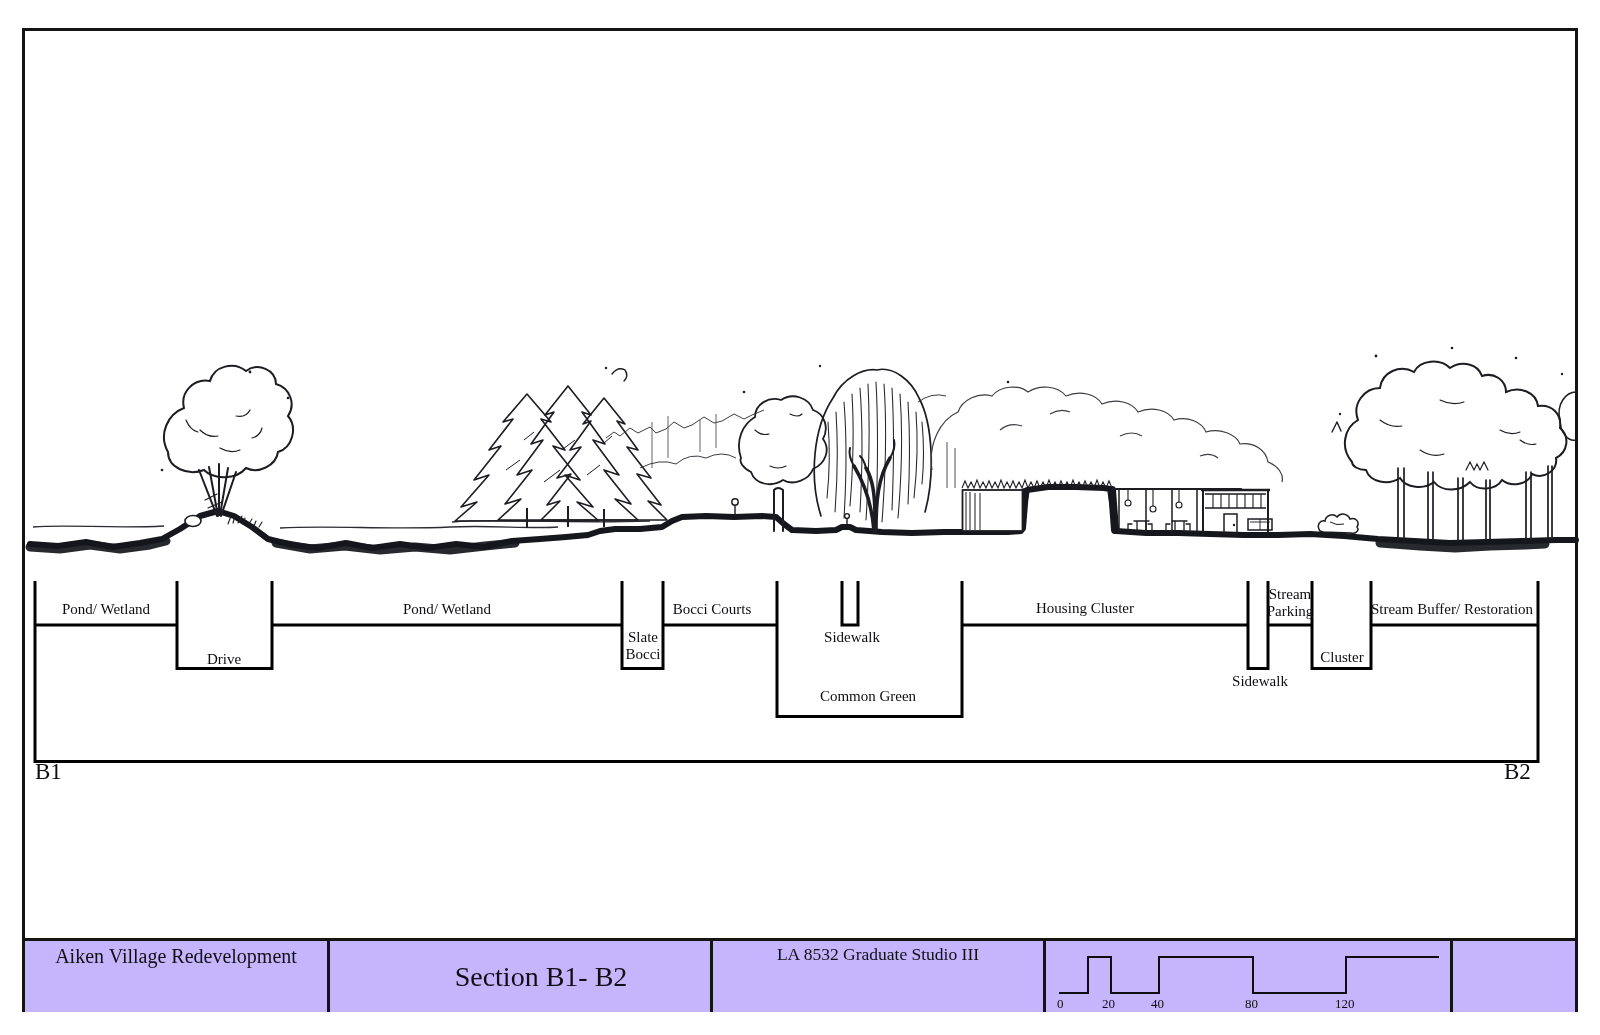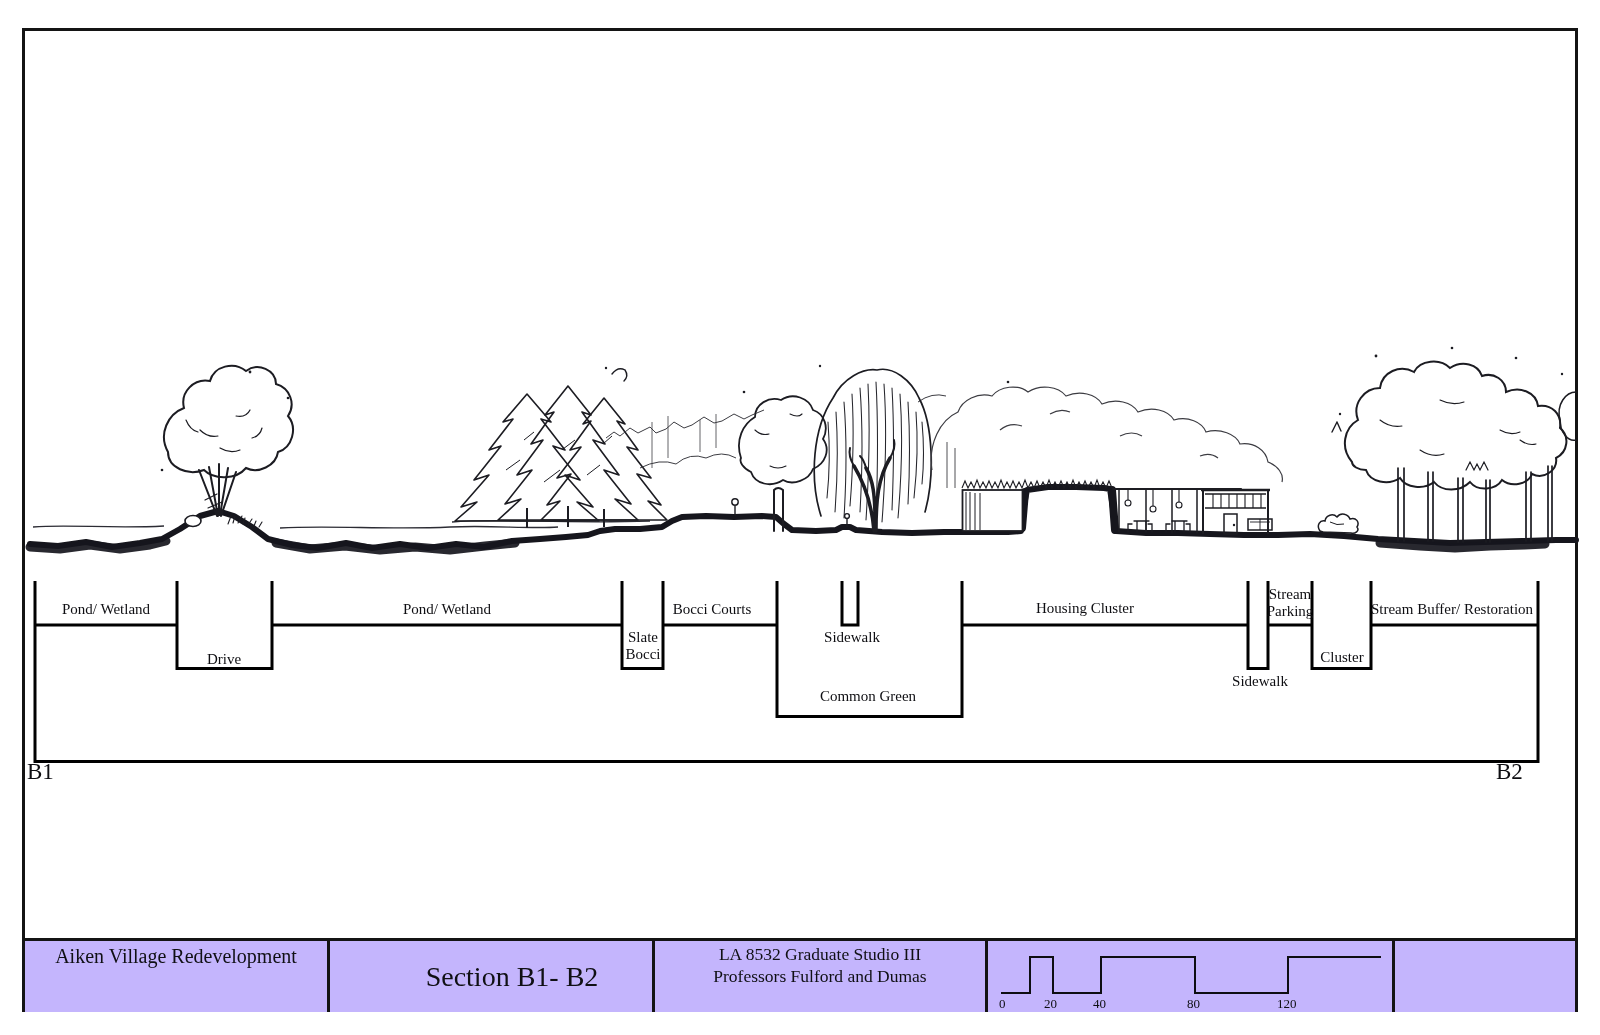--- a/index.html
+++ b/index.html
@@ -10,33 +10,33 @@
   .frame{
     position:absolute;left:22px;top:28px;right:22px;bottom:23px;
     border:3px solid #141414;
   }
   .art{position:absolute;left:0;top:0;width:1600px;height:1035px;}
   .label{
     position:absolute;font-size:15px;line-height:16.5px;white-space:nowrap;
     transform:translateX(-50%);text-align:center;color:#0e0e12;
   }
   .endmark{
-    position:absolute;font-size:23px;line-height:24px;color:#0e0e12;
+    position:absolute;font-size:23px;line-height:24px;color:#0e0e12;margin-left:8px;
   }
   .titleblock{
     position:absolute;left:22px;right:22px;top:938px;height:74px;
     border-top:3px solid #141414;border-left:3px solid #141414;border-right:3px solid #141414;
     box-sizing:border-box;display:flex;background:#c4b5fd;
   }
   .tb-cell{box-sizing:border-box;height:100%;position:relative;}
   .tb-divider{border-right:3px solid #141414;}
   .tb-c1{width:305px;text-align:center;padding-top:3px;}
   .tb-c1 .l1{font-size:20px;line-height:24px;}
   .tb-c1 .l2{font-size:22px;line-height:26px;margin-top:9px;}
-  .tb-c2{width:325px;display:flex;align-items:center;justify-content:center;font-size:28px;padding-left:42px;}
+  .tb-c2{width:383px;display:flex;align-items:center;justify-content:center;font-size:28px;padding-left:42px;}
   .tb-c3{width:333px;text-align:center;padding-top:2px;}
   .tb-c3 div{font-size:17.5px;line-height:22px;}
   .tb-c4{width:407px;}
   .tb-c5{flex:1;}
   .scalebar-svg{position:absolute;left:0;top:0;}
   .scale-num{font-family:"Liberation Serif","DejaVu Serif",serif;font-size:13px;fill:#0e0e12;}
 </style>
 </head>
 <body>
 
@@ -232,21 +232,20 @@
 
   <div class="titleblock">
     <div class="tb-cell tb-c1 tb-divider">
       <div class="l1">Aiken Village Redevelopment</div>
     </div>
     <div class="tb-cell tb-c2 tb-divider">
       <span>Section B1- B2</span>
     </div>
     <div class="tb-cell tb-c3 tb-divider">
       <div>LA 8532 Graduate Studio III</div>
-      <div>Professors Fulford and Dumas</div>
     </div>
     <div class="tb-cell tb-c4 tb-divider">
       <svg class="scalebar-svg" width="407" height="71" viewBox="0 0 407 71">
         <path d="M13,52 H42 V16 H65 V52 H113 V16 H207 V52 H300 V16 H393" stroke="#0e0e12" stroke-width="2" fill="none"></path>
         <text class="scale-num" x="11" y="67">0</text>
         <text class="scale-num" x="56" y="67">20</text>
         <text class="scale-num" x="105" y="67">40</text>
         <text class="scale-num" x="199" y="67">80</text>
         <text class="scale-num" x="289" y="67">120</text>
       </svg>

